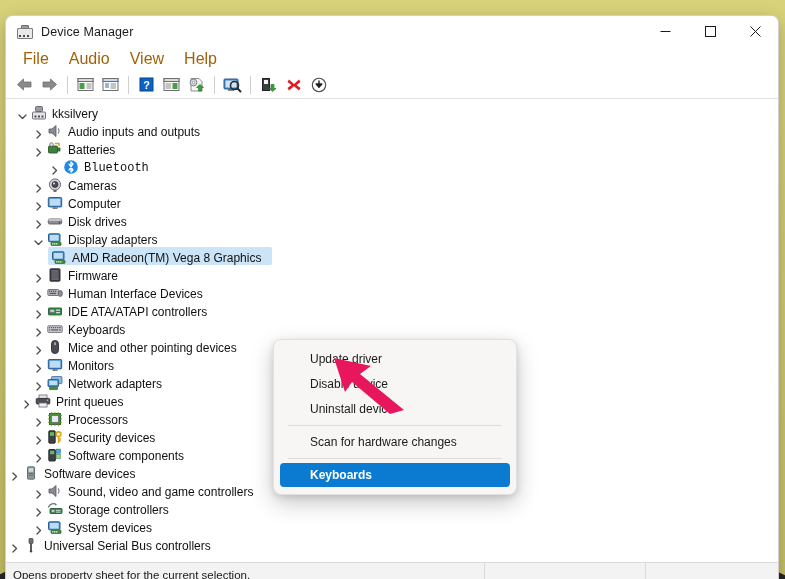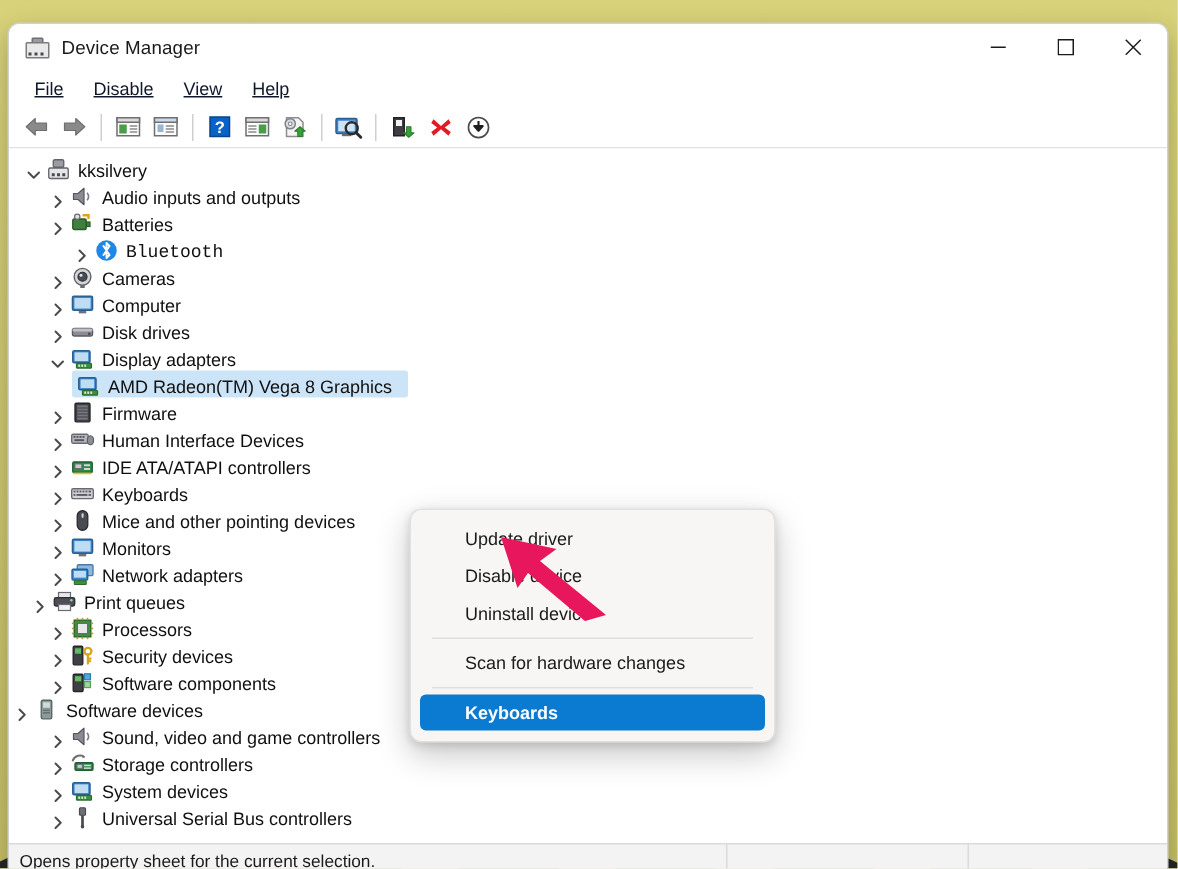--- a/index.html
+++ b/index.html
@@ -115,26 +115,25 @@
   #menubar {
     height: 24px;
     background: #ffffff;
     display: flex;
     align-items: center;
     padding-left: 8px;
     flex: none;
     gap: 2px;
   }
   .menu-item {
-    font-size: 12px;
-    color: #0f172a;
+    font-size: 16px;
+    color: #a16207;
     padding: 3px 9px;
     border-radius: 3px;
     cursor: default;
-    text-decoration: underline;
   }
 
   
   #toolbar {
     height: 27px;
     background: #ffffff;
     display: flex;
     align-items: center;
     padding-left: 6px;
     flex: none;
@@ -319,21 +318,21 @@
         <svg width="11" height="11" viewBox="0 0 11 11">
             <line x1="0.5" y1="0.5" x2="10.5" y2="10.5" stroke="#1a1a1a" stroke-width="1"></line>
             <line x1="10.5" y1="0.5" x2="0.5" y2="10.5" stroke="#1a1a1a" stroke-width="1"></line>
           </svg>
       </div>
     </div>
   </div>
 
   <div id="menubar">
     <div class="menu-item">File</div>
-    <div class="menu-item">Disable</div>
+    <div class="menu-item">Audio</div>
     <div class="menu-item">View</div>
     <div class="menu-item">Help</div>
   </div>
 
   <div id="toolbar">
 
     <div class="tb-btn">
       <svg width="17" height="15" viewBox="0 0 17 15">
         <path d="M7.5 2 L1.5 7.5 L7.5 13 L7.5 10 L15 10 L15 5 L7.5 5 Z" fill="#8a8a8a" stroke="#6e6e6e" stroke-width="0.8" stroke-linejoin="round"></path>
       </svg>
@@ -849,21 +848,21 @@
           <rect x="2.7" y="3.9" width="9.1" height="5.8" fill="#bfdcf5"></rect>
           <rect x="4" y="11.2" width="10" height="3.2" rx="0.6" fill="#3f8f3f" stroke="#2a6b2a" stroke-width="0.8"></rect>
           <rect x="5.2" y="12" width="1.2" height="1.6" fill="#d7e8cf"></rect>
           <rect x="7.2" y="12" width="1.2" height="1.6" fill="#d7e8cf"></rect>
           <rect x="9.2" y="12" width="1.2" height="1.6" fill="#d7e8cf"></rect>
         </svg>
       </span>
       <span class="tlabel">System devices</span>
     </div>
 
-    <div class="tree-row" style="padding-left:24px;">
+    <div class="tree-row" style="">
       <span class="chev">
         <svg width="9" height="9" viewBox="0 0 9 9">
             <path d="M3 1 L6.5 4.5 L3 8" fill="none" stroke="#4a4a4a" stroke-width="1.3" stroke-linecap="round" stroke-linejoin="round"></path>
           </svg>
       </span>
       <span class="ticon">
         <svg class="ic" viewBox="0 0 16 16">
           <rect x="6" y="1.5" width="4" height="5" rx="0.7" fill="#6f6f78" stroke="#4a4a52" stroke-width="0.8"></rect>
           <rect x="7.1" y="6.5" width="1.8" height="8" fill="#4a4a52"></rect>
           <circle cx="8" cy="14.2" r="1.2" fill="#4a4a52"></circle>

